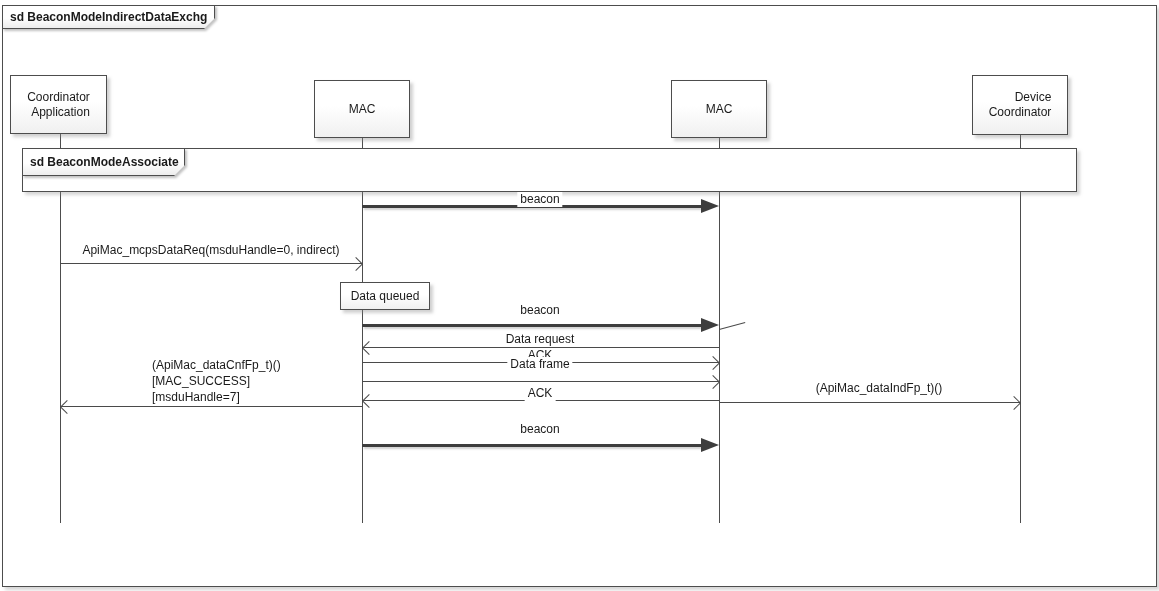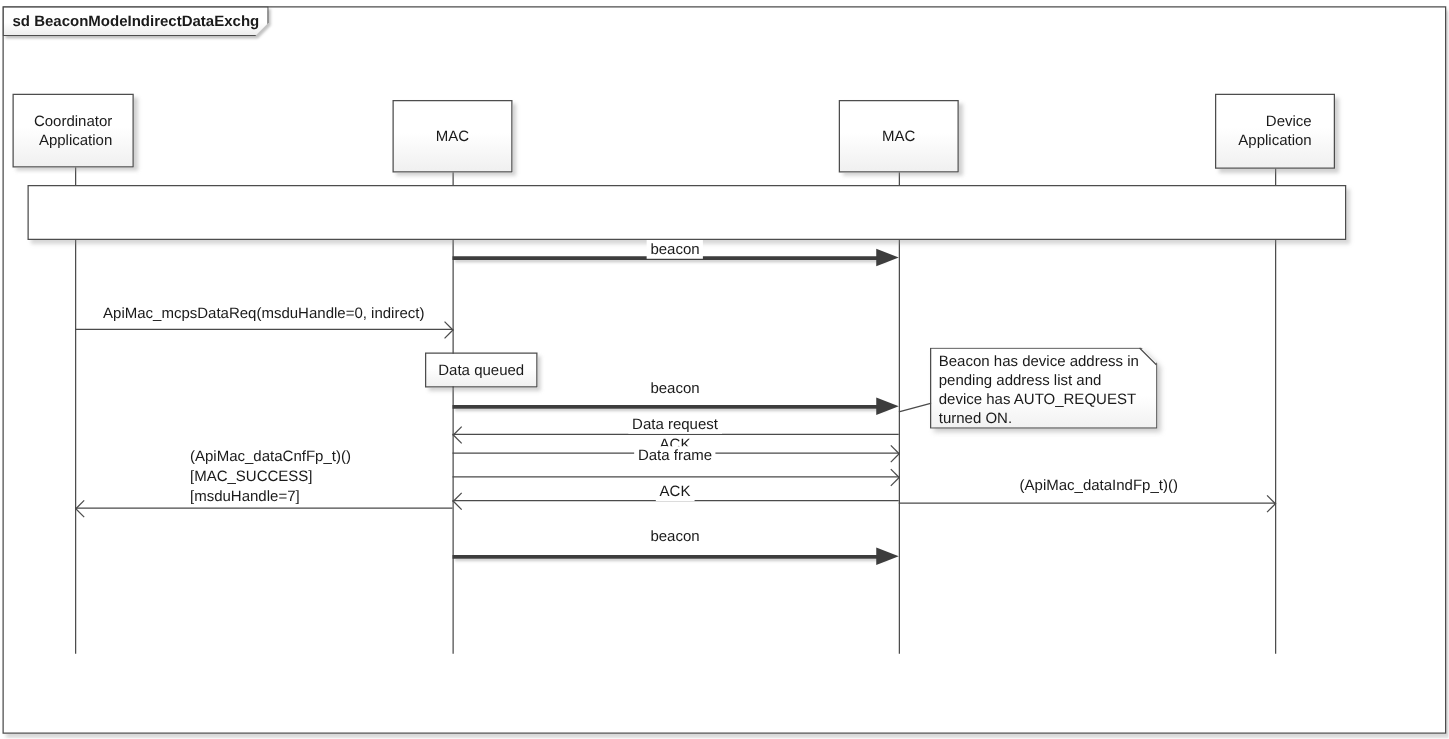--- a/index.html
+++ b/index.html
@@ -69,48 +69,45 @@
   <div class="lifeline" style="left:60px;top:134px;height:389px;"></div>
   <div class="lifeline" style="left:362px;top:138px;height:385px;"></div>
   <div class="lifeline" style="left:719px;top:138px;height:385px;"></div>
   <div class="lifeline" style="left:1020px;top:135px;height:388px;"></div>
 
   <div class="head preline" style="left:10px;top:75px;width:97px;height:59px;">Coordinator
 Application</div>
   <div class="head" style="left:314px;top:80px;width:96px;height:58px;">MAC</div>
   <div class="head" style="left:671px;top:80px;width:96px;height:58px;">MAC</div>
   <div class="head preline" style="left:972px;top:75px;width:96px;height:60px;">Device
-Application</div>
+Coordinator</div>
 
   <div class="frame shadowed" style="left:22px;top:148px;width:1053px;height:42px;background:#ffffff;"></div>
+  <div class="tab" style="left:22px;top:148px;">
+    <div class="tab-inner" style="width:163px;height:28px;">
+      <span>sd BeaconModeAssociate</span>
+    </div>
+  </div>
 
   <div class="msg-line thick" style="left:362px;top:205px;width:345px;"></div>
   <div class="head-filled-right" style="left:701px;top:199px;"></div>
   <div class="msg-label centered" style="left:540px;top:192px;">beacon</div>
 
   <div class="msg-line" style="left:60px;top:263px;width:302px;"></div>
   <div class="head-open-right" style="left:351px;top:259px;"></div>
   <div class="msg-label centered" style="left:211px;top:243px;">ApiMac_mcpsDataReq(msduHandle=0, indirect)</div>
 
   <div class="head" style="left:340px;top:282px;width:90px;height:28px;">Data queued</div>
 
   <div class="msg-line thick" style="left:362px;top:324px;width:345px;"></div>
   <div class="head-filled-right" style="left:701px;top:318px;"></div>
   <div class="msg-label centered" style="left:540px;top:303px;">beacon</div>
 
   <div class="connector" style="left:719px;top:329px;width:27px;transform:rotate(-15deg);"></div>
 
-  <div class="note" style="left:744px;top:278px;width:182px;height:65px;">
-    <div class="note-body"></div>
-    <div class="note-fold-line" style="left:168px;top:0;"></div>
-    <div class="note-text preline">Beacon has device address in
-pending address list and
-device has AUTO_REQUEST
-turned ON.</div>
-  </div>
 
   <div class="msg-line" style="left:362px;top:347px;width:357px;"></div>
   <div class="head-open-left" style="left:364px;top:343px;"></div>
   <div class="msg-label centered" style="left:540px;top:332px;">Data request</div>
 
   <div class="msg-line" style="left:362px;top:362px;width:357px;"></div>
   <div class="head-open-right" style="left:708px;top:358px;"></div>
   <div class="msg-label centered" style="left:540px;top:348px;">ACK</div>
 
   <div class="msg-line" style="left:362px;top:381px;width:357px;"></div>

